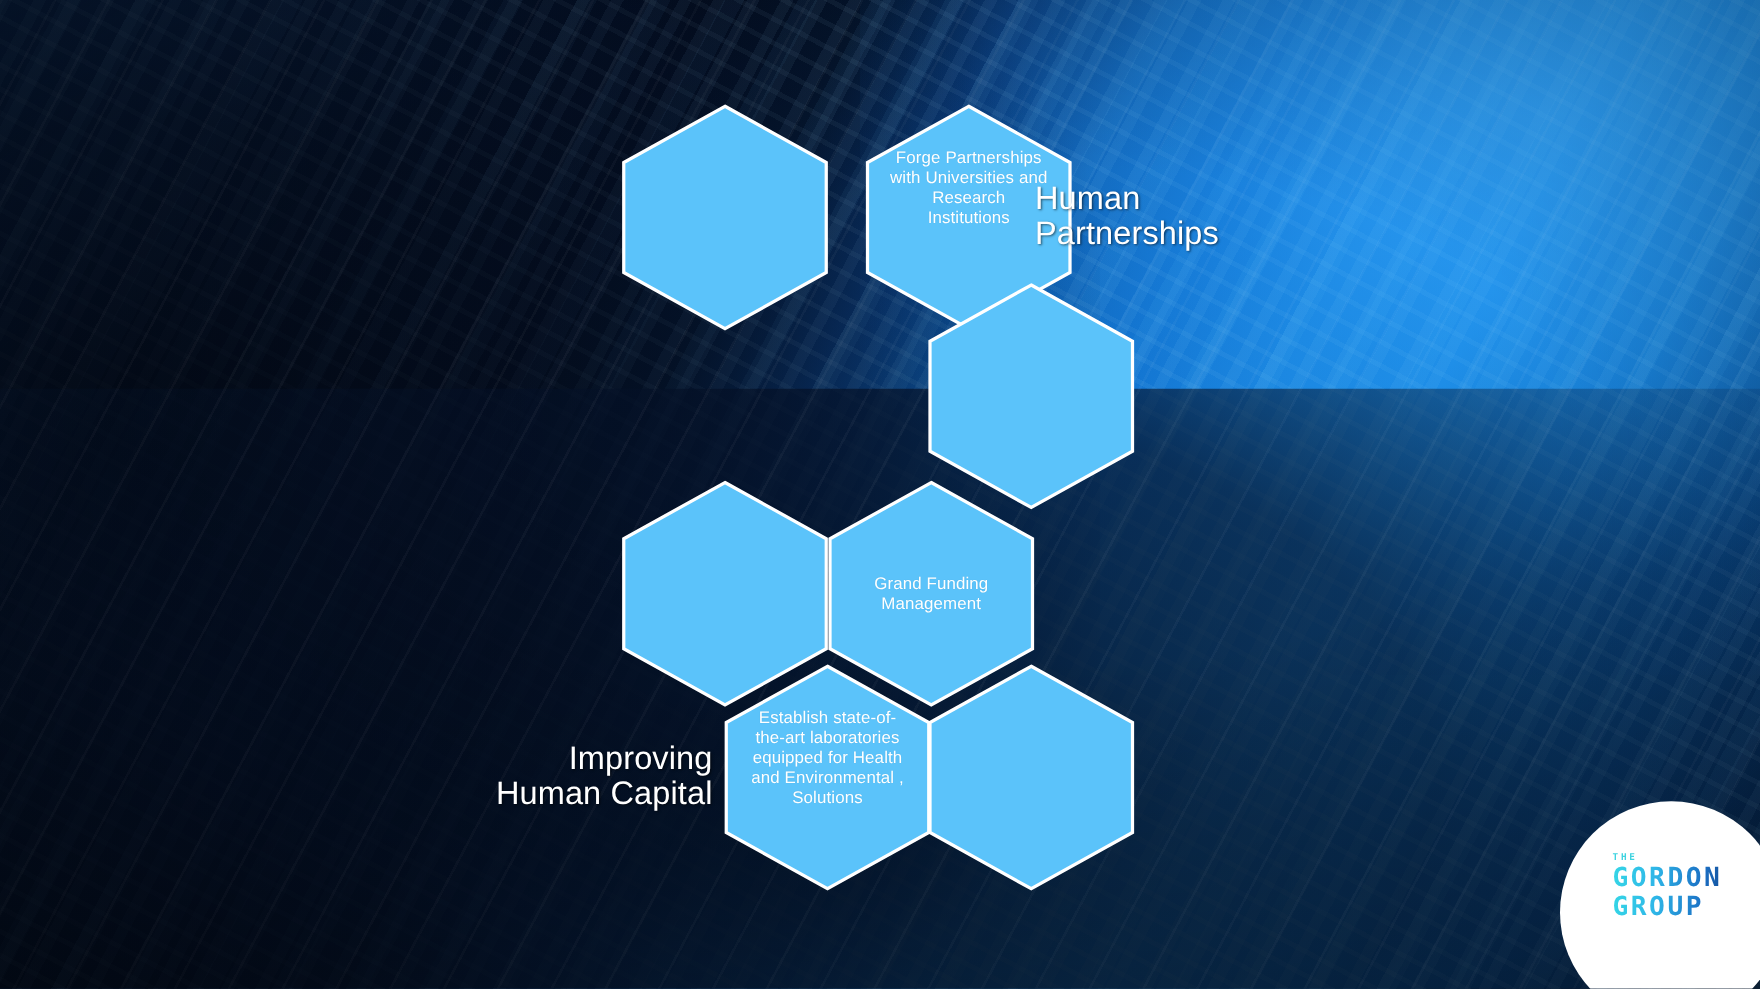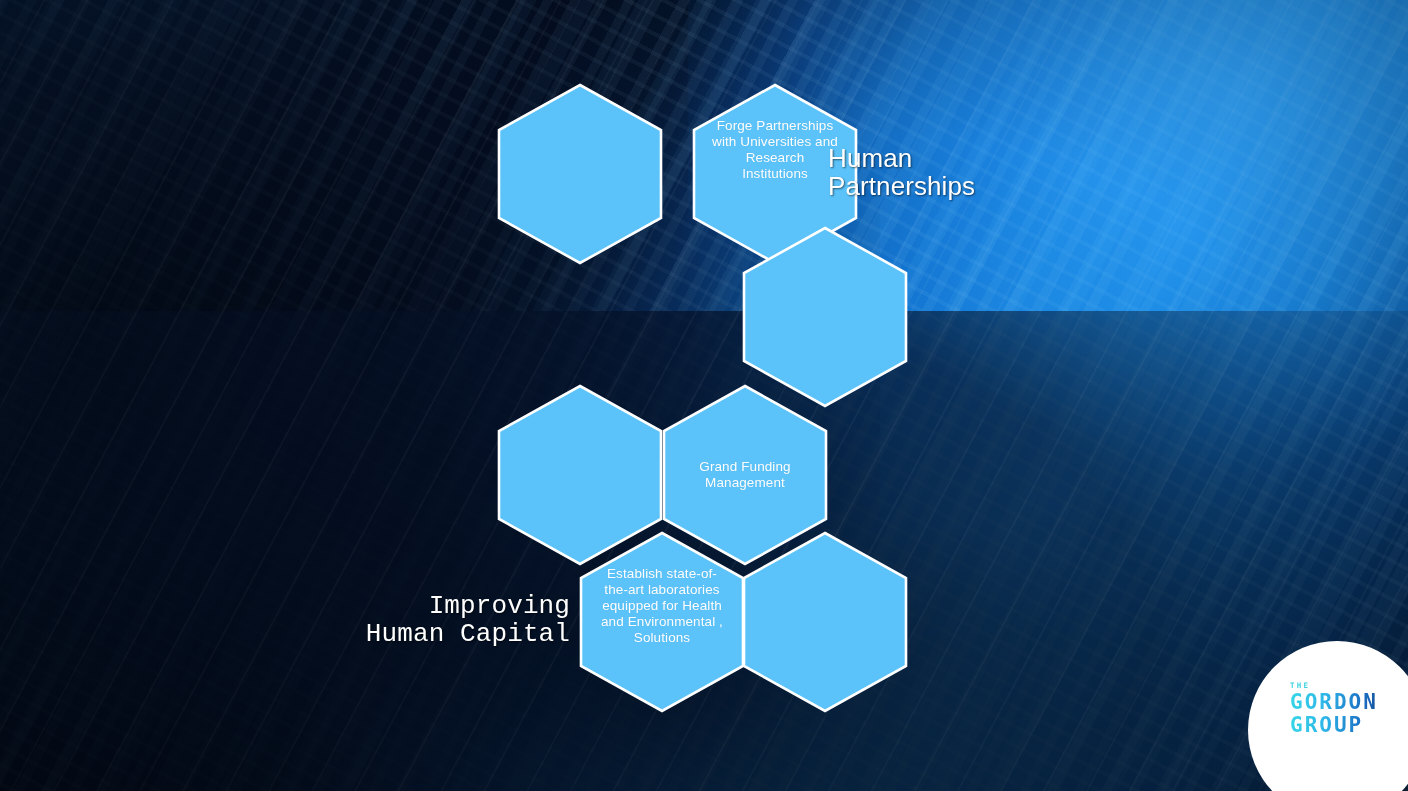--- a/index.html
+++ b/index.html
@@ -171,21 +171,20 @@
     position: absolute;
     color: #ffffff;
     font-size: 26px;
     line-height: 1.08;
     letter-spacing: 0.1px;
     text-shadow: 1px 1px 2px rgba(0,0,0,0.55);
     white-space: pre-line;
   }
   .callout.left-side {
     text-align: right;
-    font-family: Liberation Mono, monospace;
   }
 
   
   .logo-wrap {
     position: absolute;
     right: -18px;
     bottom: -28px;
     width: 178px;
     height: 178px;
     border-radius: 50%;

